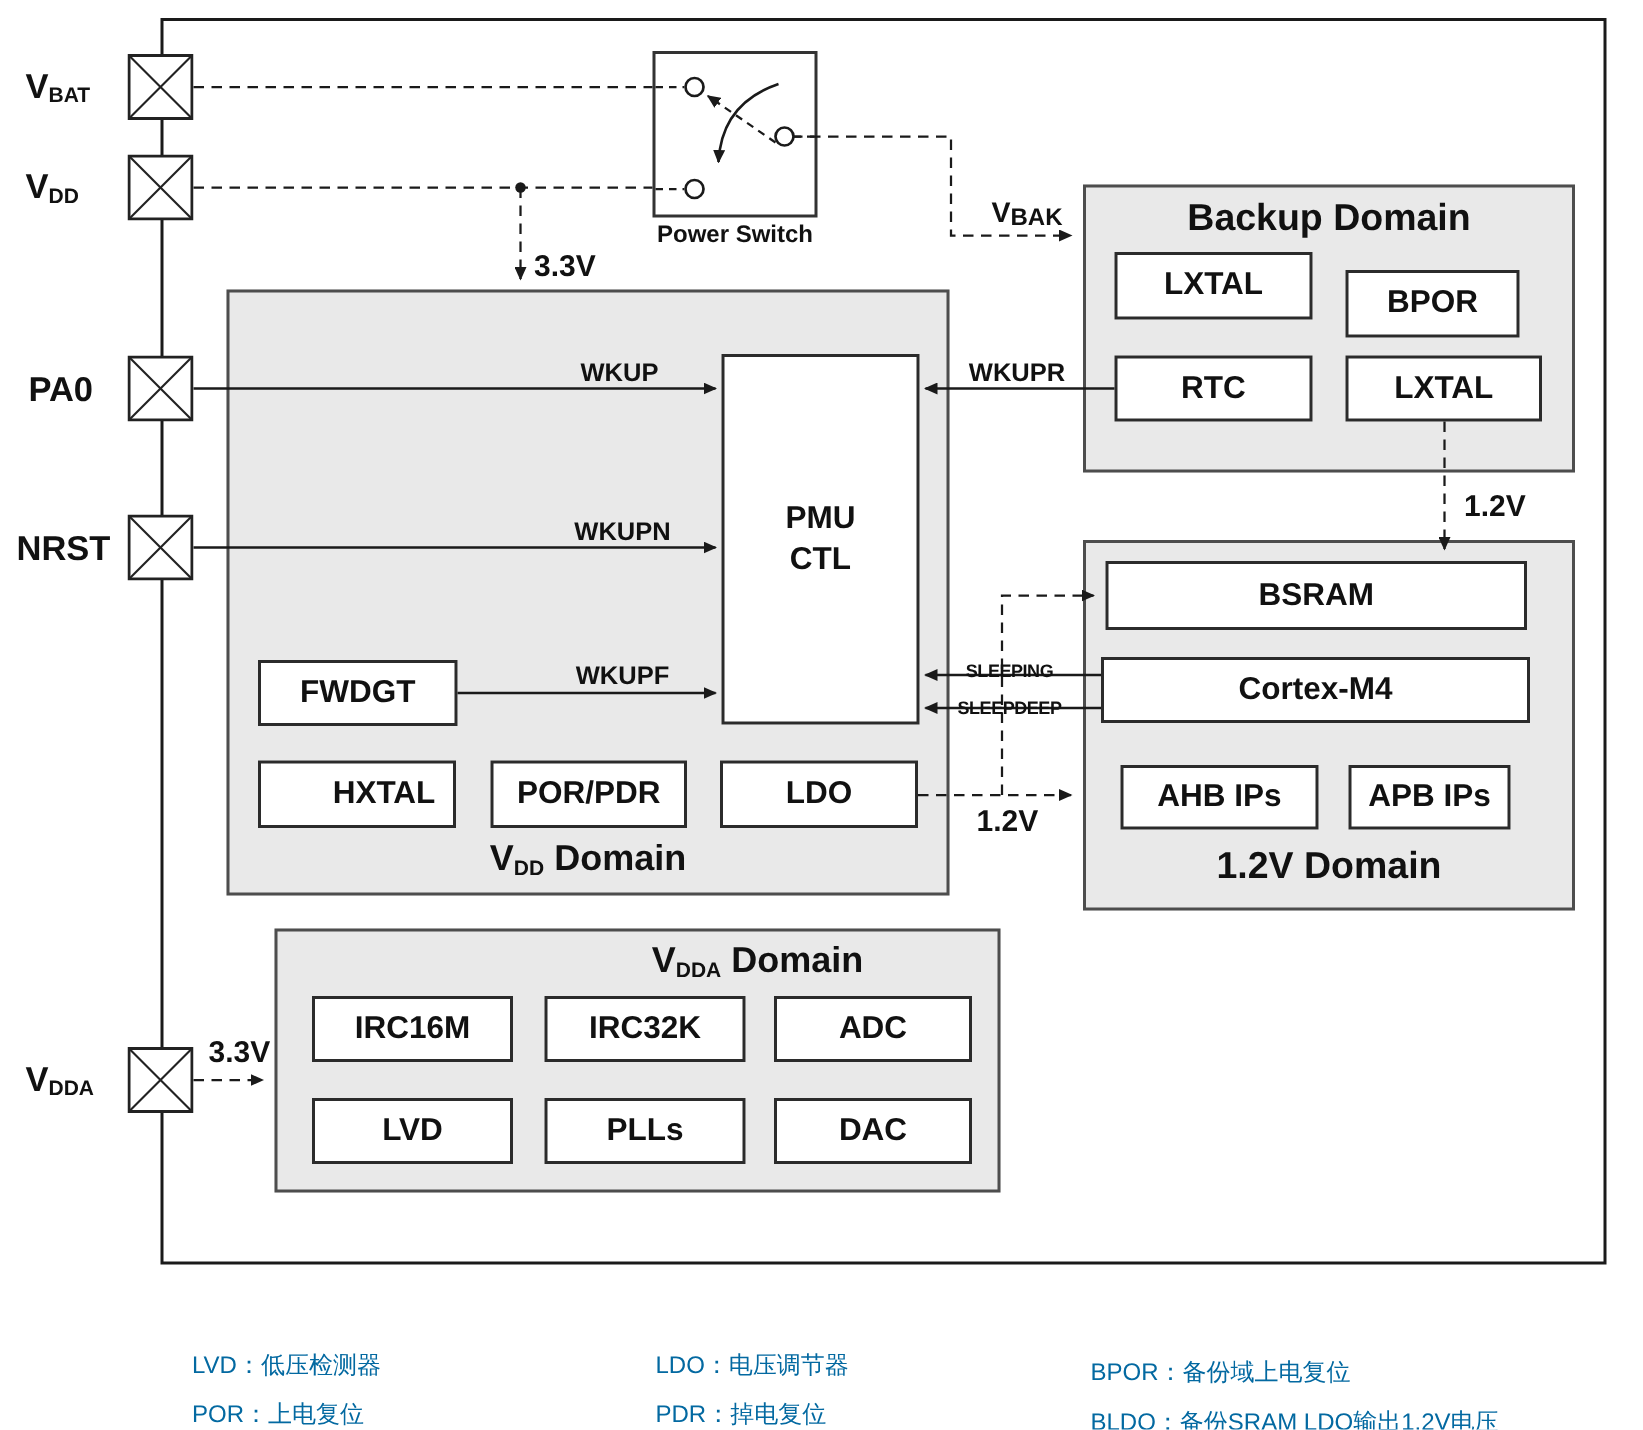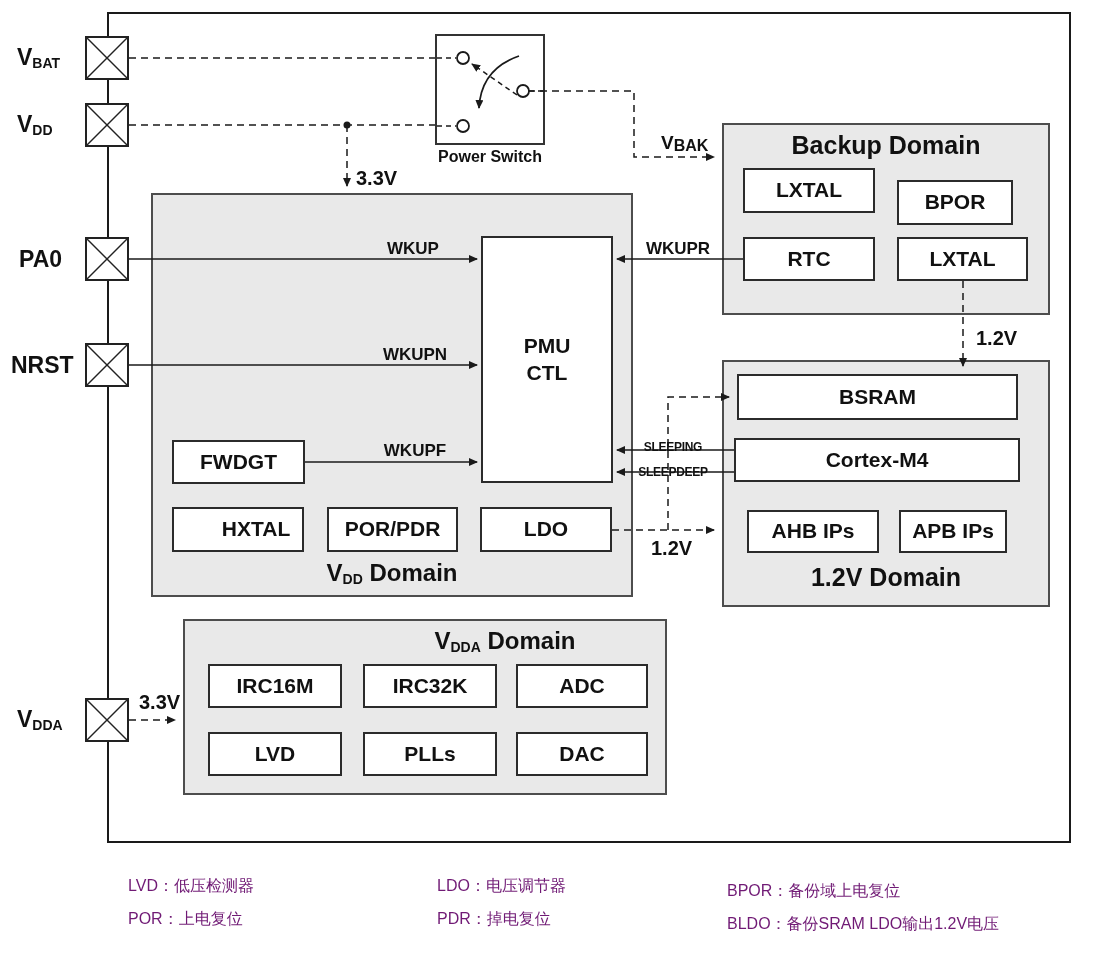--- a/index.html
+++ b/index.html
@@ -8,21 +8,21 @@
   .outer-border{left:107px;top:12px;width:964px;height:831px;border:2px solid #1a1a1a;box-sizing:border-box;background:transparent;}
   .domain{background:#e9e9e9;border:2px solid #4d4d4d;box-sizing:border-box;}
   .wbox{background:#ffffff;border:2px solid #2b2b2b;box-sizing:border-box;display:flex;align-items:center;justify-content:center;font-weight:bold;font-size:21px;text-align:center;white-space:pre-line;line-height:1.25;z-index:4;}
   .domain-title{font-weight:bold;font-size:24px;text-align:center;}
   .pin{z-index:5;}
   .pinlabel{font-weight:bold;font-size:23px;z-index:5;}
   .pinlabel sub, .vsub{font-size:14px;font-weight:bold;vertical-align:-3px;letter-spacing:0;}
   .siglabel{font-weight:bold;font-size:17px;text-align:center;z-index:6;}
   .voltlabel{font-weight:bold;font-size:20px;z-index:6;}
   .smalllabel{font-weight:bold;font-size:12px;text-align:center;z-index:6;letter-spacing:-0.3px;}
-  .legend-item{font-size:16px;color:#701a75;z-index:3;}
+  .legend-item{font-size:16px;color:#0369a1;z-index:3;margin-top:24px;}
   svg.wires{left:0;top:0;width:1095px;height:953px;z-index:5;pointer-events:none;}
   .ps-box{left:435px;top:34px;width:110px;height:111px;border:2px solid #333;box-sizing:border-box;background:#fff;z-index:4;}
   .ps-label{left:415px;top:148px;width:150px;text-align:center;font-weight:bold;font-size:16px;z-index:5;}
 </style>
 </head>
 <body>
 
 <div class="abs outer-border"></div>
 
 <div class="abs domain" style="left:151px;top:193px;width:482px;height:404px;z-index:2;">

